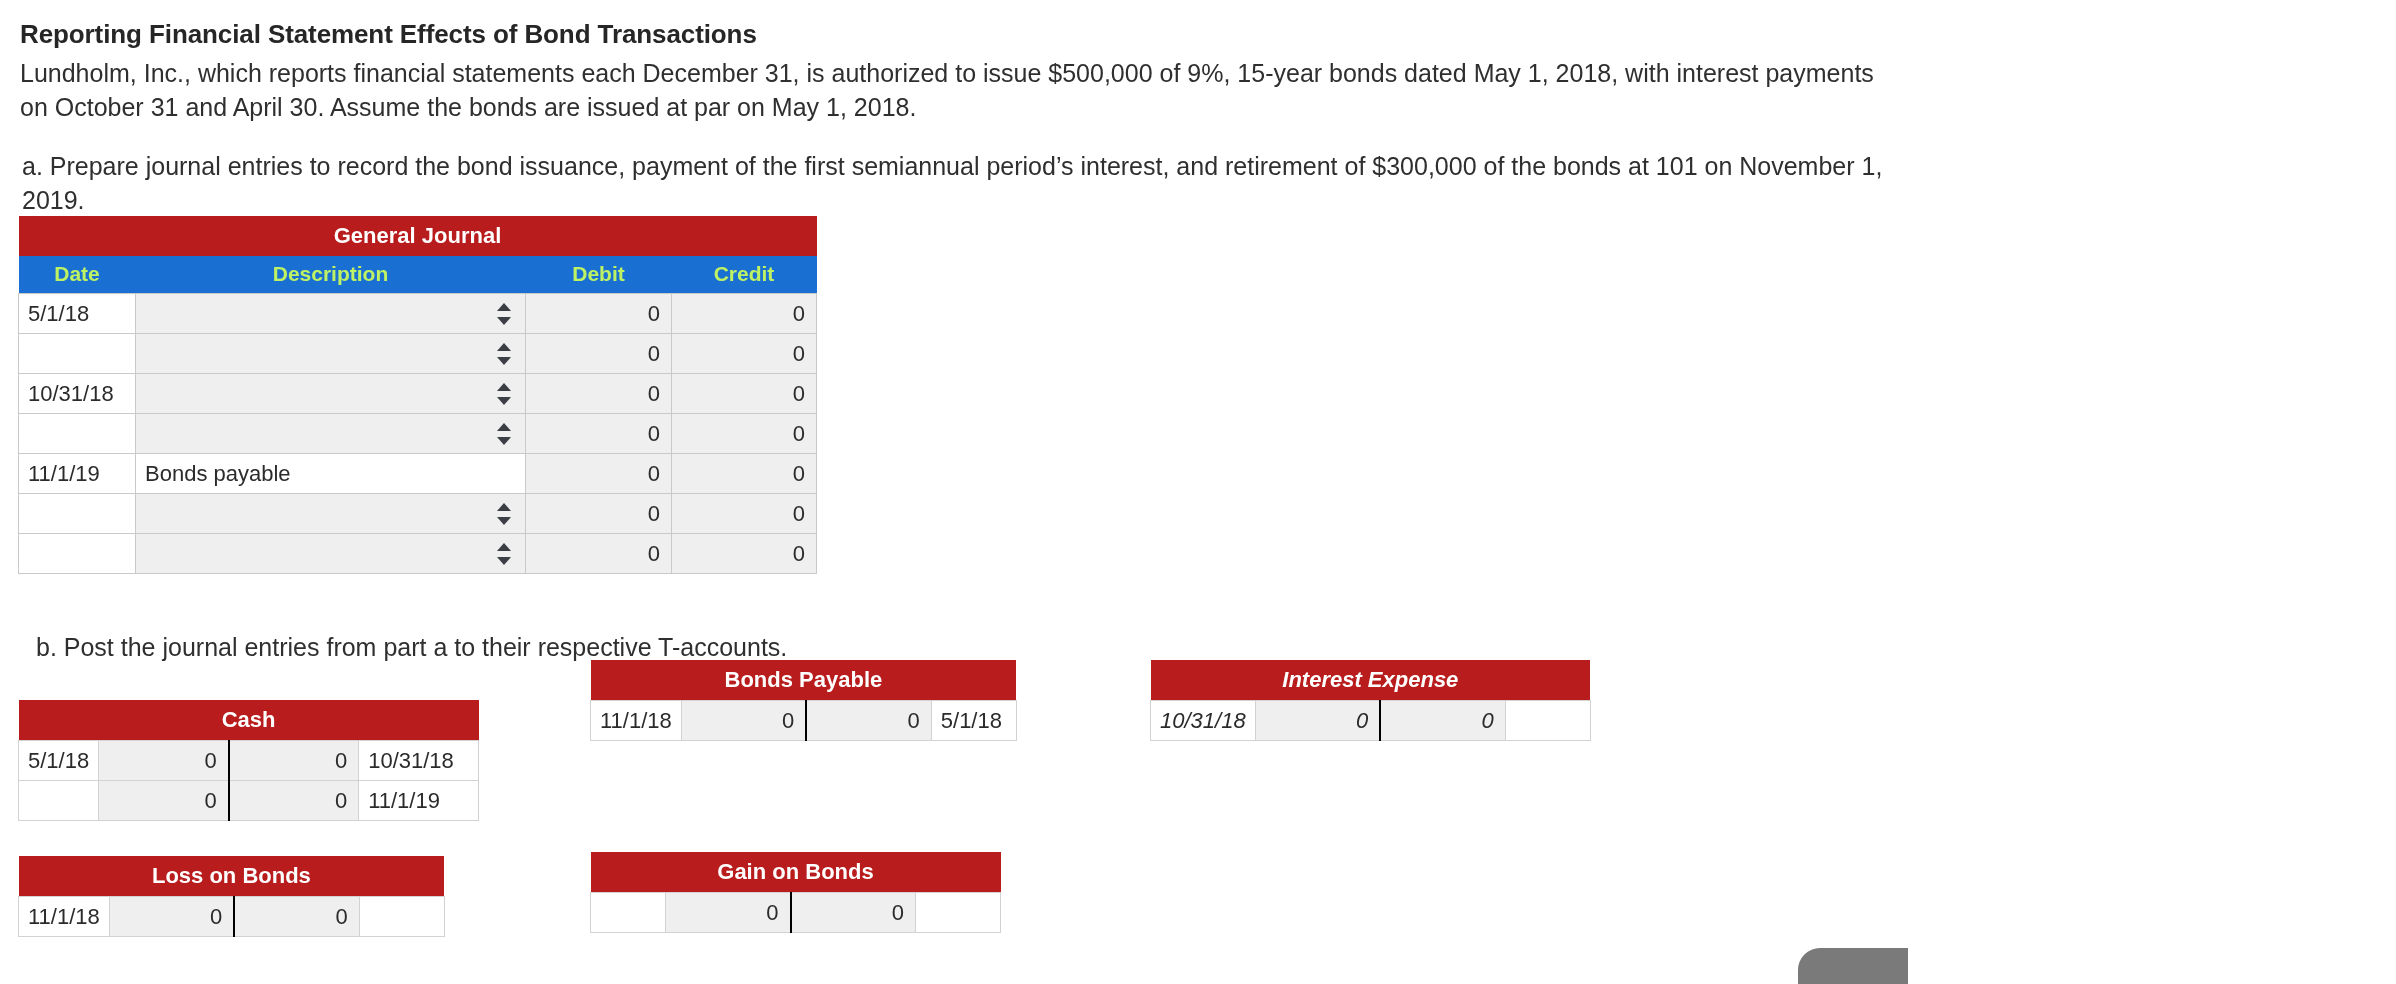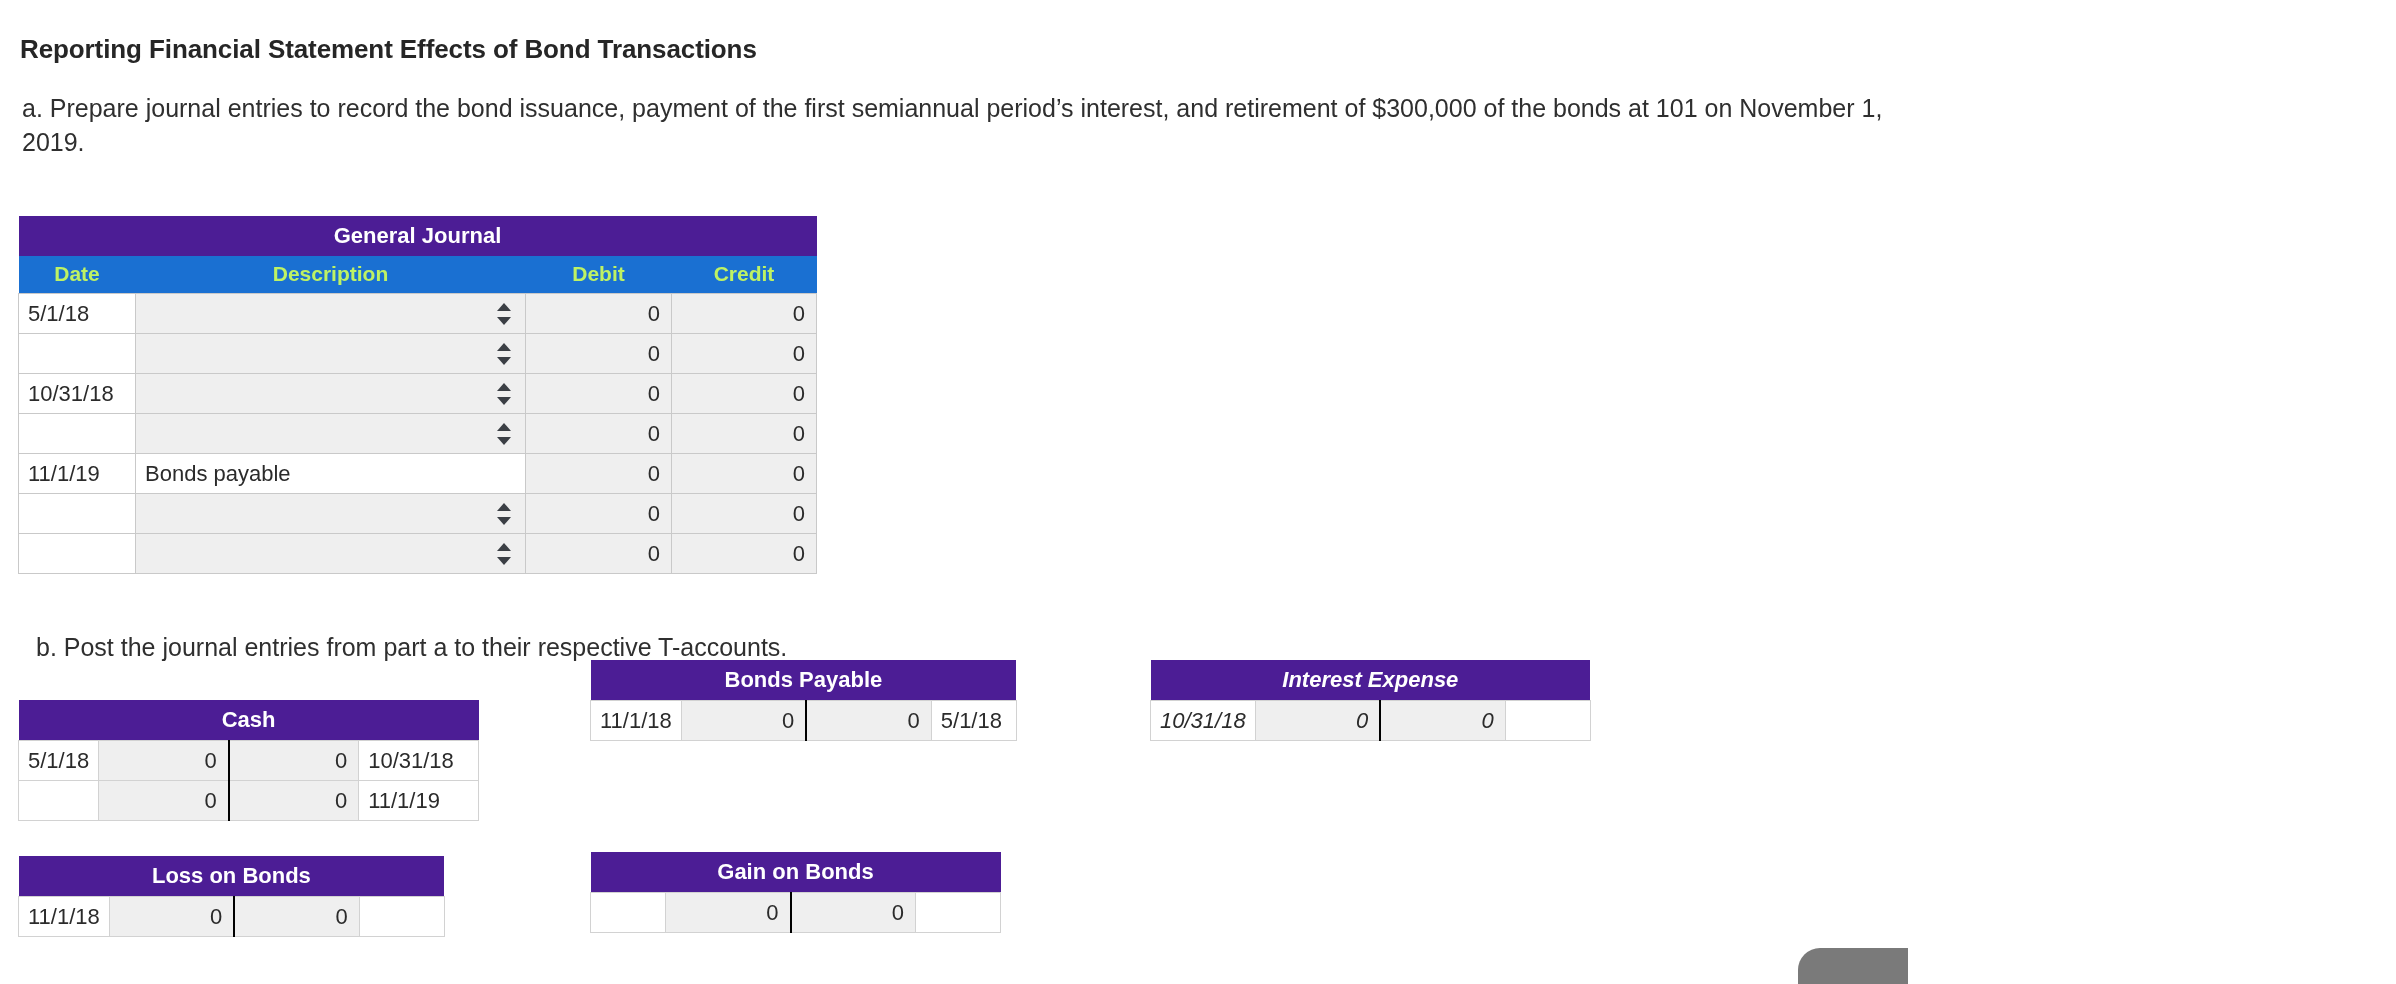--- a/index.html
+++ b/index.html
@@ -16,21 +16,21 @@
     font-family: "Liberation Sans", "DejaVu Sans", sans-serif;
     color: #2b2b2b;
     overflow: hidden;
   }
 
   .page {
     position: absolute;
     left: 0; top: 0;
     width: 1908px;
     height: 984px;
-    padding: 33px 0 0 18px;
+    padding: 18px 0 0 18px;
   }
 
   
   .q-title {
     font-size: 26px;
     font-weight: bold;
     line-height: 1.28;
     margin: 0 0 6px 2px;
     color: #262626;
     letter-spacing: -0.1px;
@@ -45,21 +45,21 @@
   }
   .q-part {
     font-size: 25px;
     line-height: 1.34;
     margin: 26px 0 0 4px;
     color: #2f2f2f;
   }
 
   
   .acct-head {
-    background: #4c1d95;
+    background: #b91c1c;
     color: #ffffff;
     font-weight: bold;
     text-align: center;
     font-size: 22px;
     line-height: 1;
     padding: 9px 4px 9px 4px;
     white-space: nowrap;
   }
   .acct-subhead {
     background: #1a70d2;
@@ -193,20 +193,21 @@
     background: #7a7a7a;
     border-top-left-radius: 22px;
   }
 </style>
 </head>
 <body>
 
 <div class="page">
 
   <div class="q-title">Reporting Financial Statement Effects of Bond Transactions</div>
+  <div class="q-body">Lundholm, Inc., which reports financial statements each December 31, is authorized to issue $500,000 of 9%, 15-year bonds dated May 1, 2018, with interest payments on October 31 and April 30. Assume the bonds are issued at par on May 1, 2018.</div>
   <div class="q-part">a. Prepare journal entries to record the bond issuance, payment of the first semiannual period’s interest, and retirement of $300,000 of the bonds at 101 on November 1, 2019.</div>
 
   <div class="journal-wrap">
     <table class="journal">
       <colgroup>
         <col class="c-date">
           <col class="c-desc">
           <col class="c-debit">
           <col class="c-credit">
       </colgroup>

